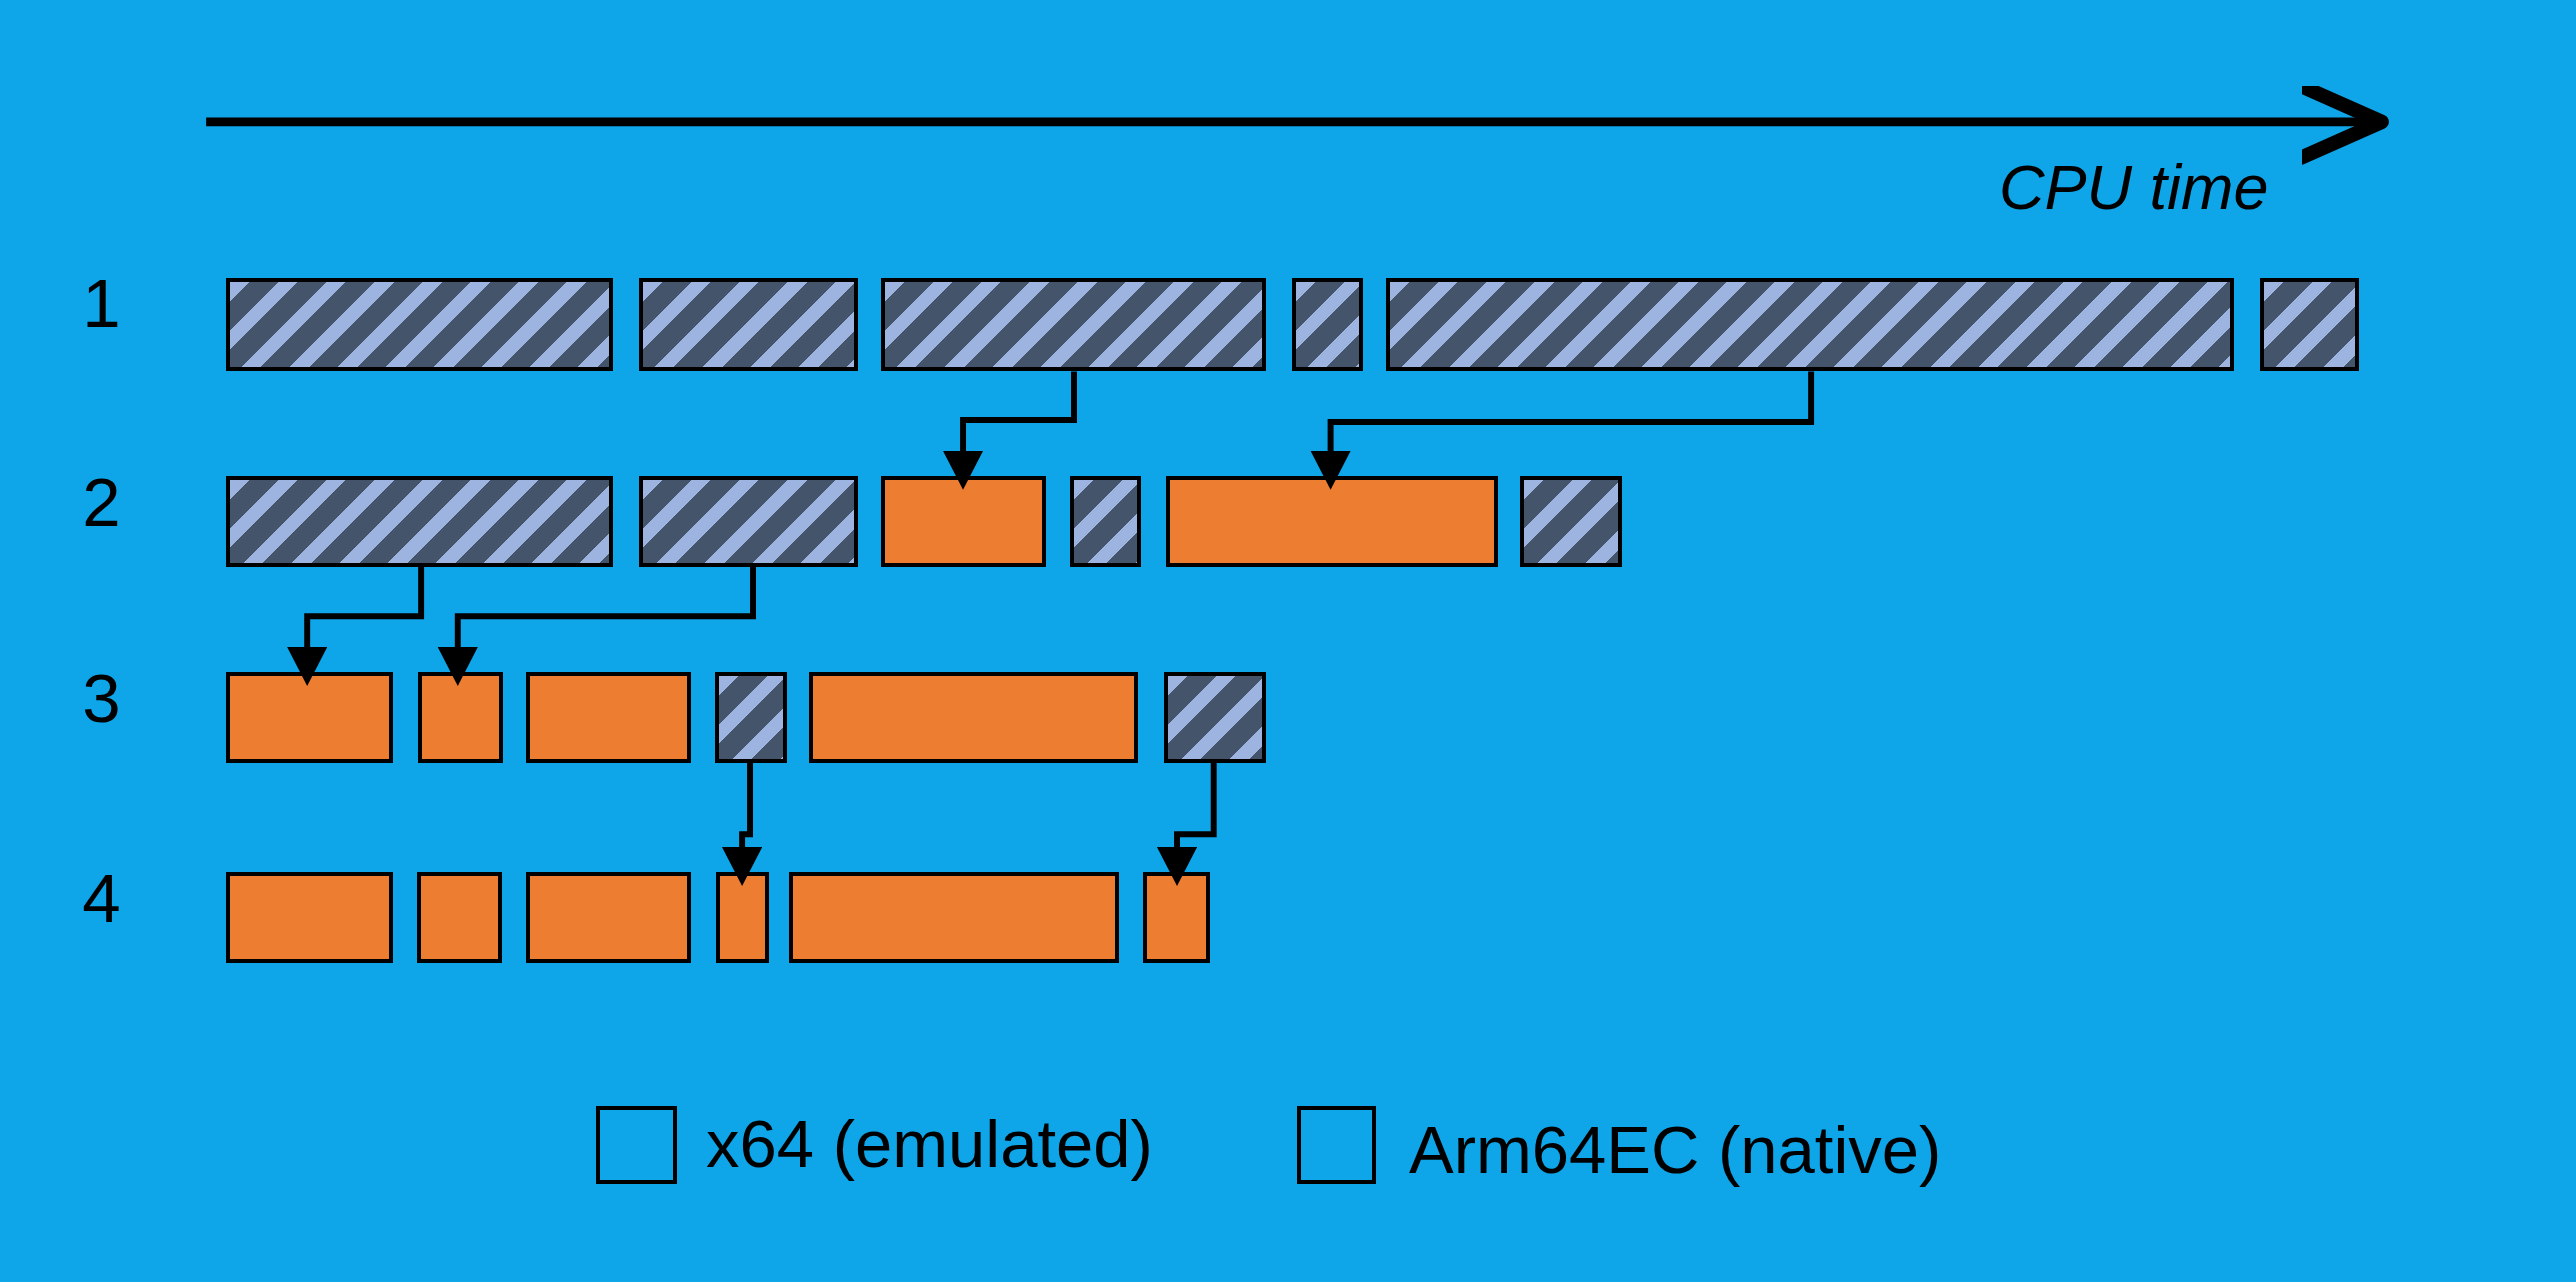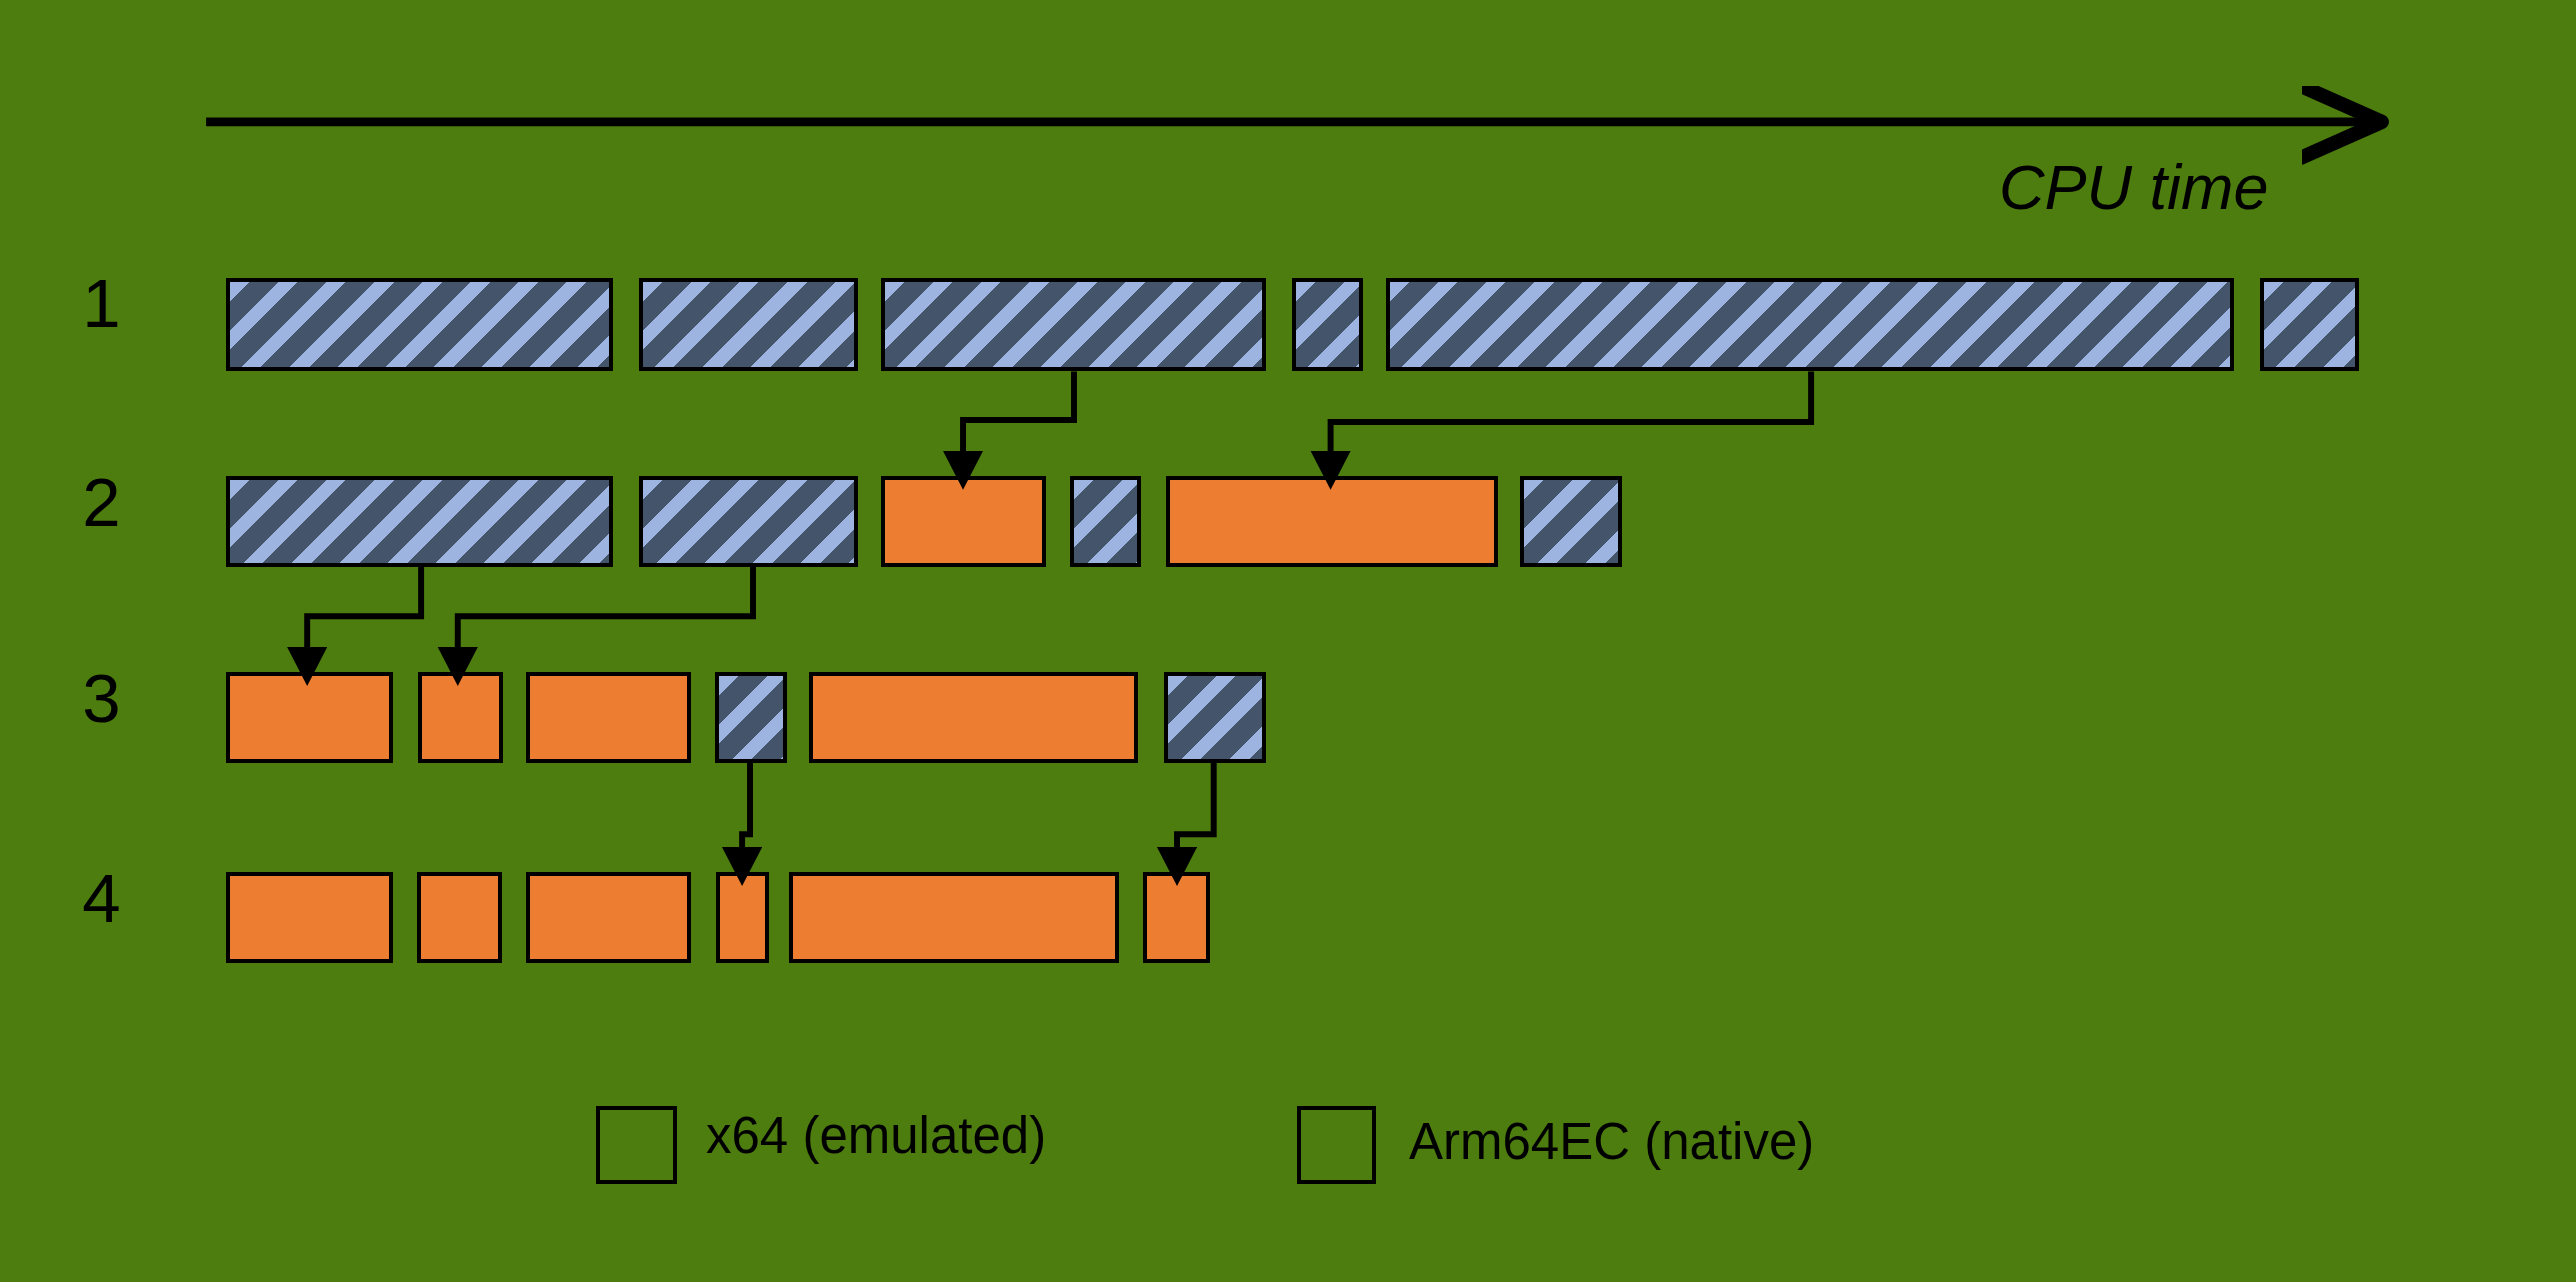--- a/index.html
+++ b/index.html
@@ -7,21 +7,21 @@
     padding: 0;
     background: #ffffff;
   }
   body {
     font-family: "Liberation Sans", sans-serif;
   }
   #canvas {
     position: relative;
     width: 2576px;
     height: 1282px;
-    background: #4d7c0f;
+    background: #0ea5e9;
     overflow: hidden;
   }
   .axis-svg, .conn-svg {
     position: absolute;
     left: 0;
     top: 0;
     width: 2576px;
     height: 1282px;
     pointer-events: none;
   }
@@ -61,21 +61,21 @@
     );
   }
   .legend-swatch {
     position: absolute;
     box-sizing: border-box;
     border: 4px solid #000000;
   }
   .legend-text {
     position: absolute;
     font-family: "Liberation Sans", sans-serif;
-    font-size: 51px;
+    font-size: 67px;
     color: #000000;
     white-space: nowrap;
     line-height: 1;
   }
 </style>
 </head>
 <body>
 
 <div id="canvas">
 

